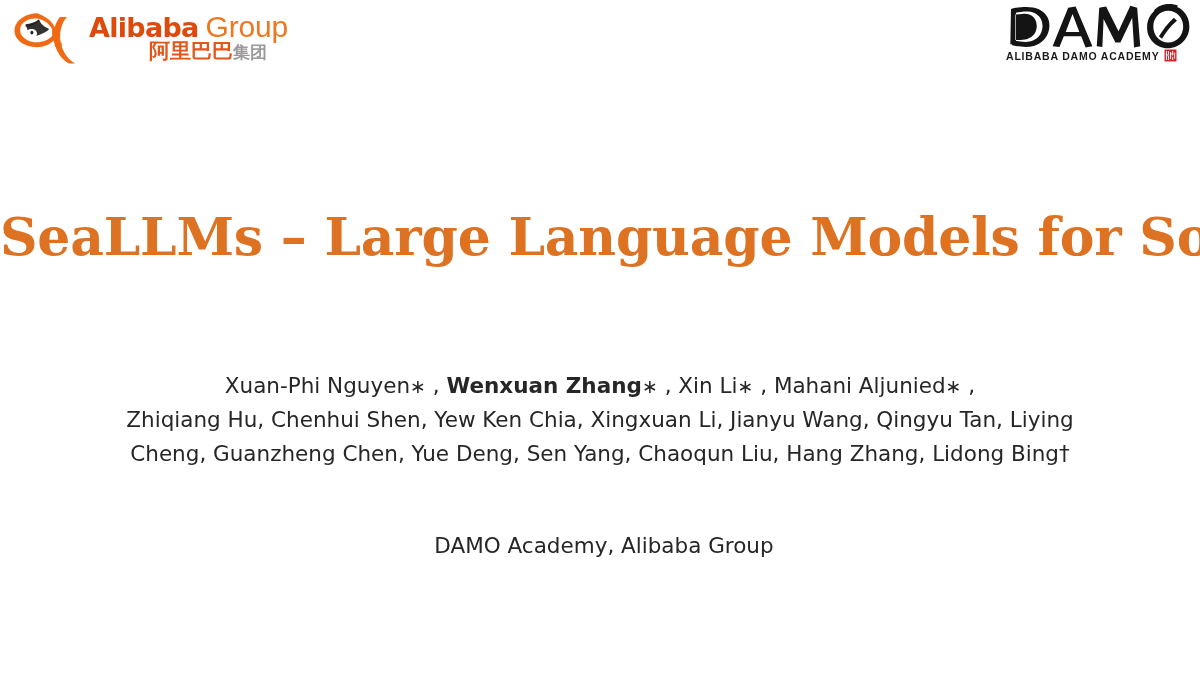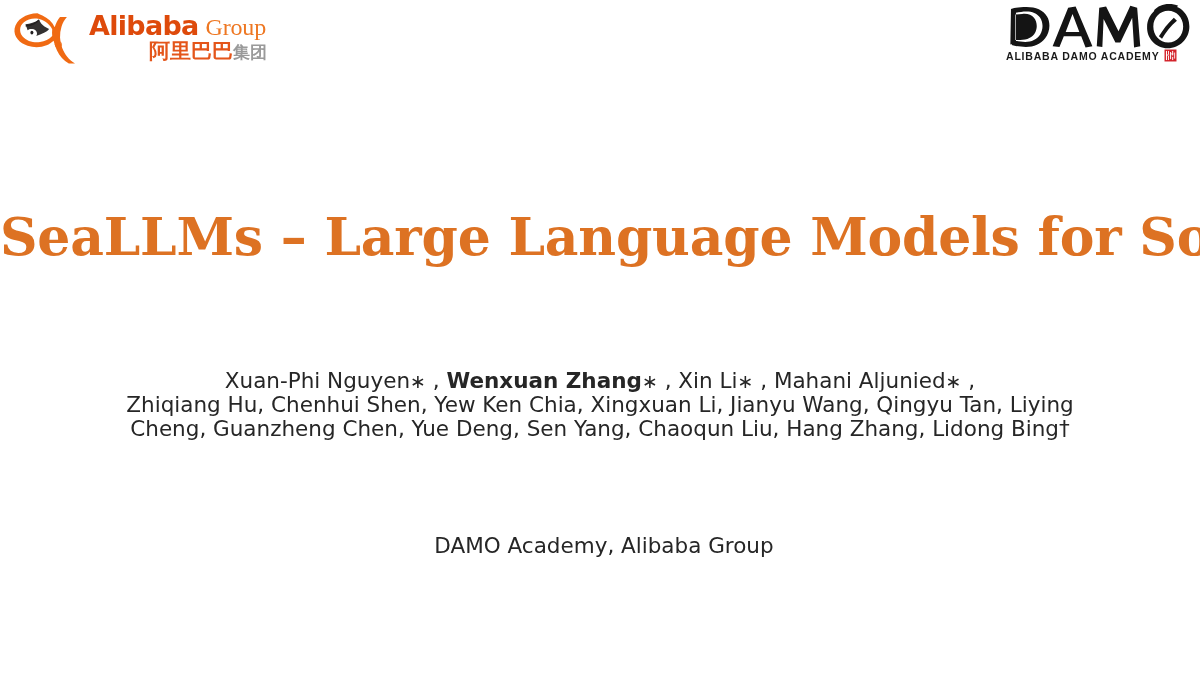--- a/index.html
+++ b/index.html
@@ -53,23 +53,23 @@
     line-height: 1;
   }
   .alibaba-en-bold {
     font-family: "DejaVu Sans", sans-serif;
     font-weight: bold;
     font-size: 27px;
     letter-spacing: -0.7px;
     color: #DE4A0B;
   }
   .alibaba-en-light {
-    font-family: Liberation Serif, serif;
+    font-family: Liberation Sans, sans-serif;
     font-weight: normal;
-    font-size: 24px;
+    font-size: 30px;
     letter-spacing: -0.2px;
     color: #EE7722;
     margin-left: 7px;
   }
   .alibaba-cn-row {
     display: flex;
     align-items: baseline;
     line-height: 1;
     margin-top: 4px;
     margin-left: 56px;
@@ -142,21 +142,21 @@
 
   
   .authors {
     position: absolute;
     left: 0;
     top: 369px;
     width: 1200px;
     text-align: center;
     font-family: "DejaVu Sans", sans-serif;
     font-size: 21.5px;
-    line-height: 24px;
+    line-height: 34px;
     color: #262626;
   }
   .authors .line {
     display: block;
     white-space: nowrap;
   }
   .authors .bold {
     font-weight: bold;
   }
   .star {

